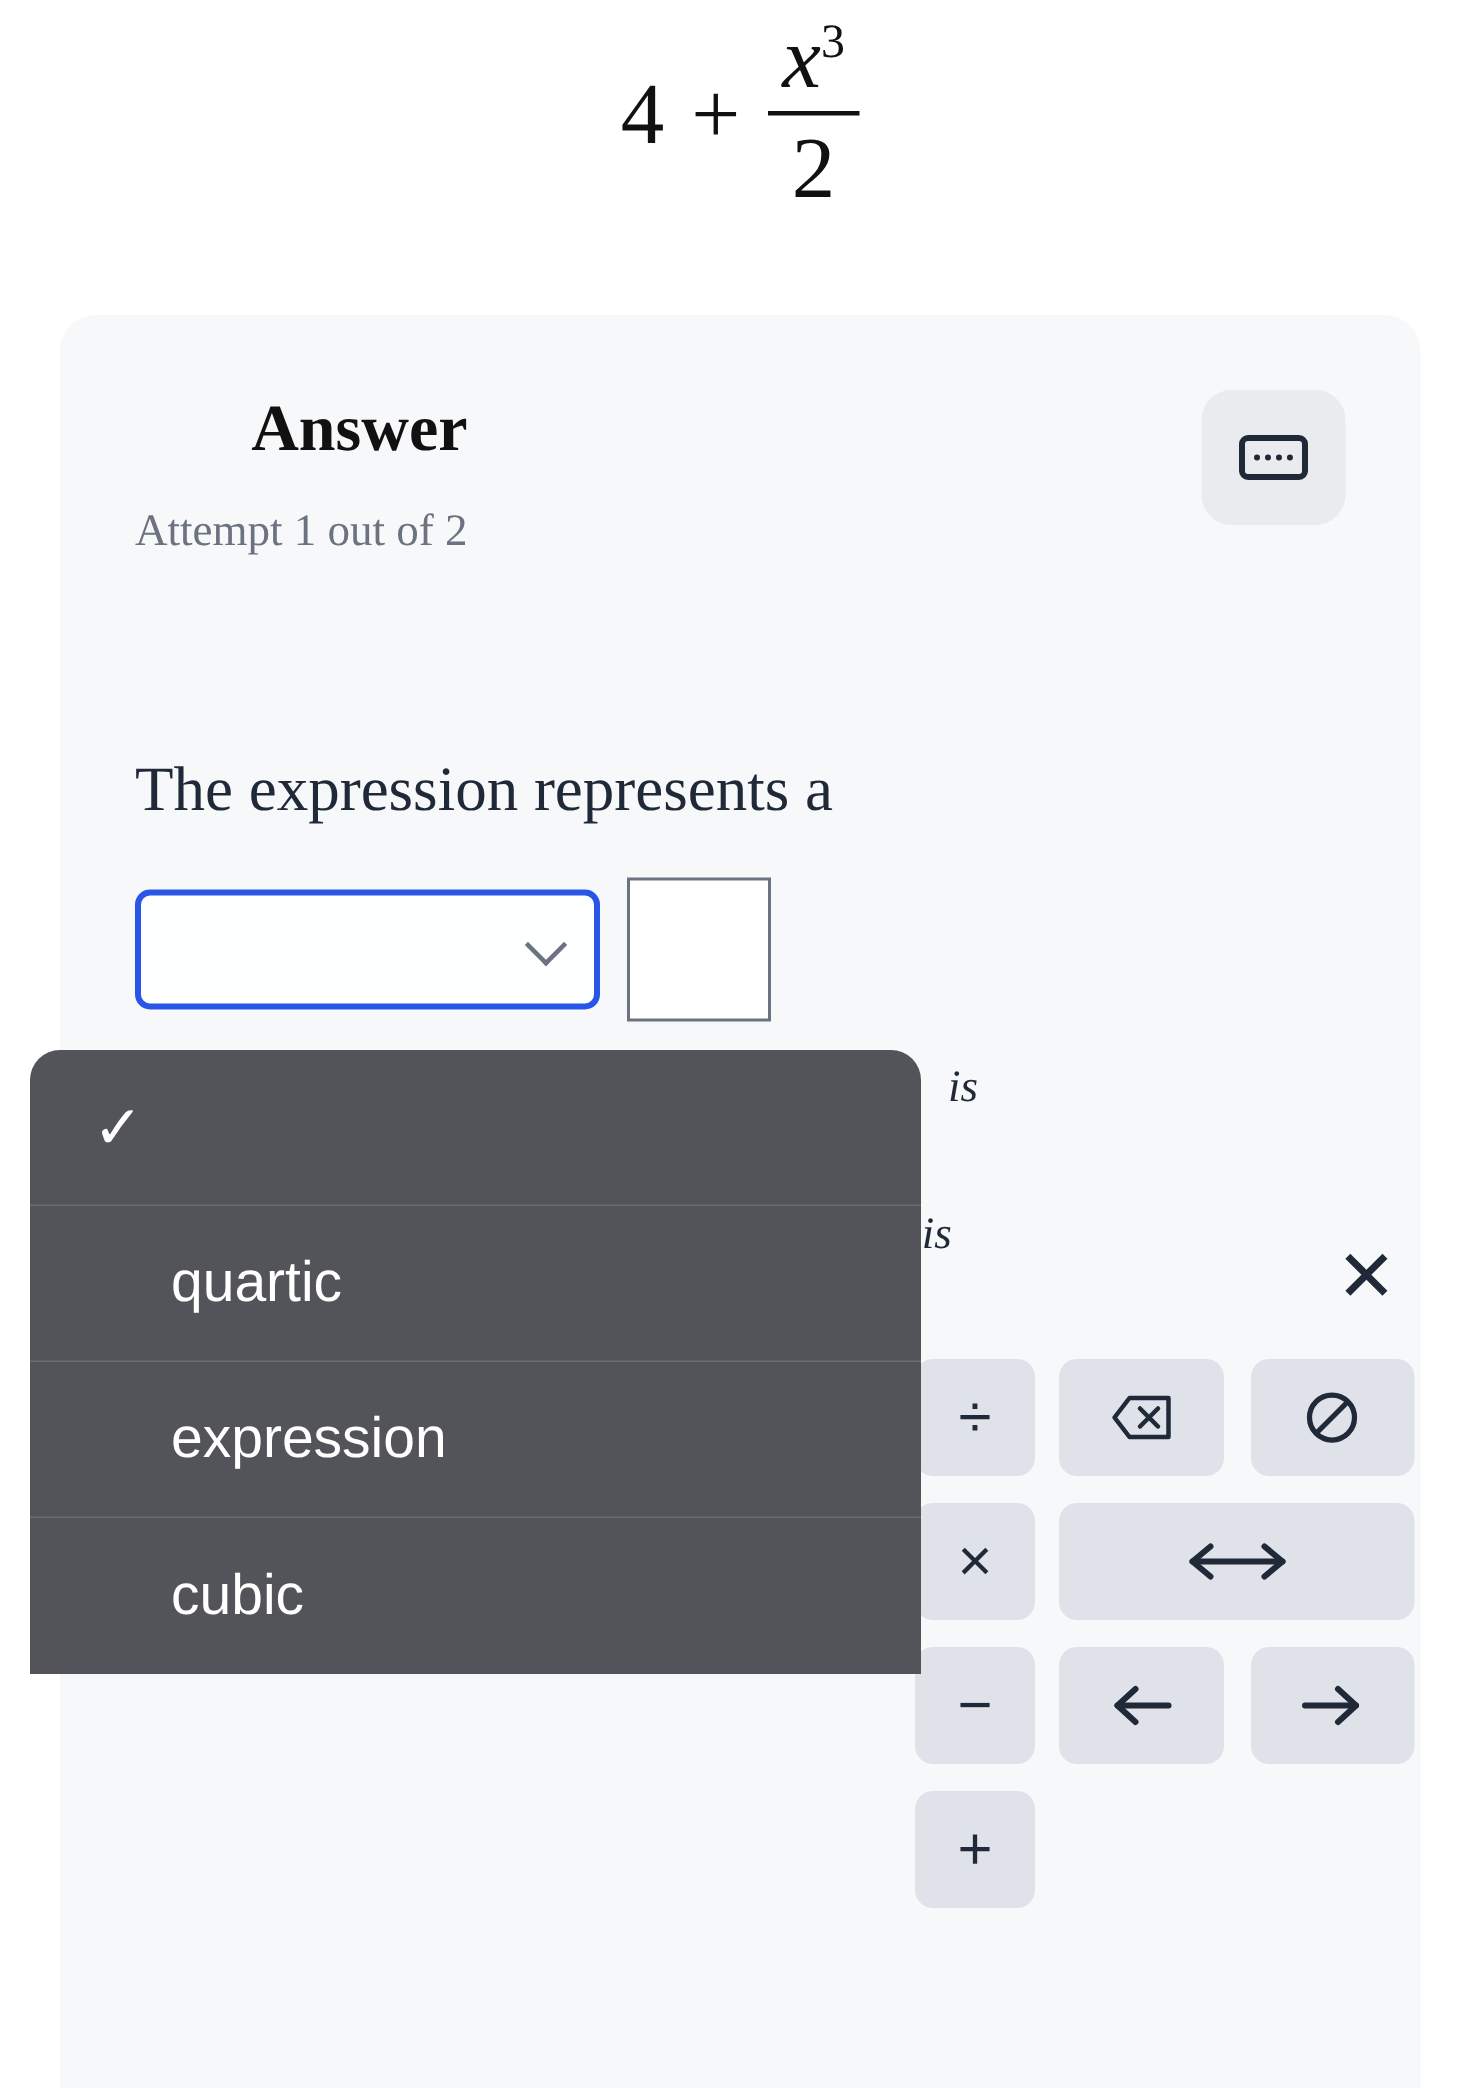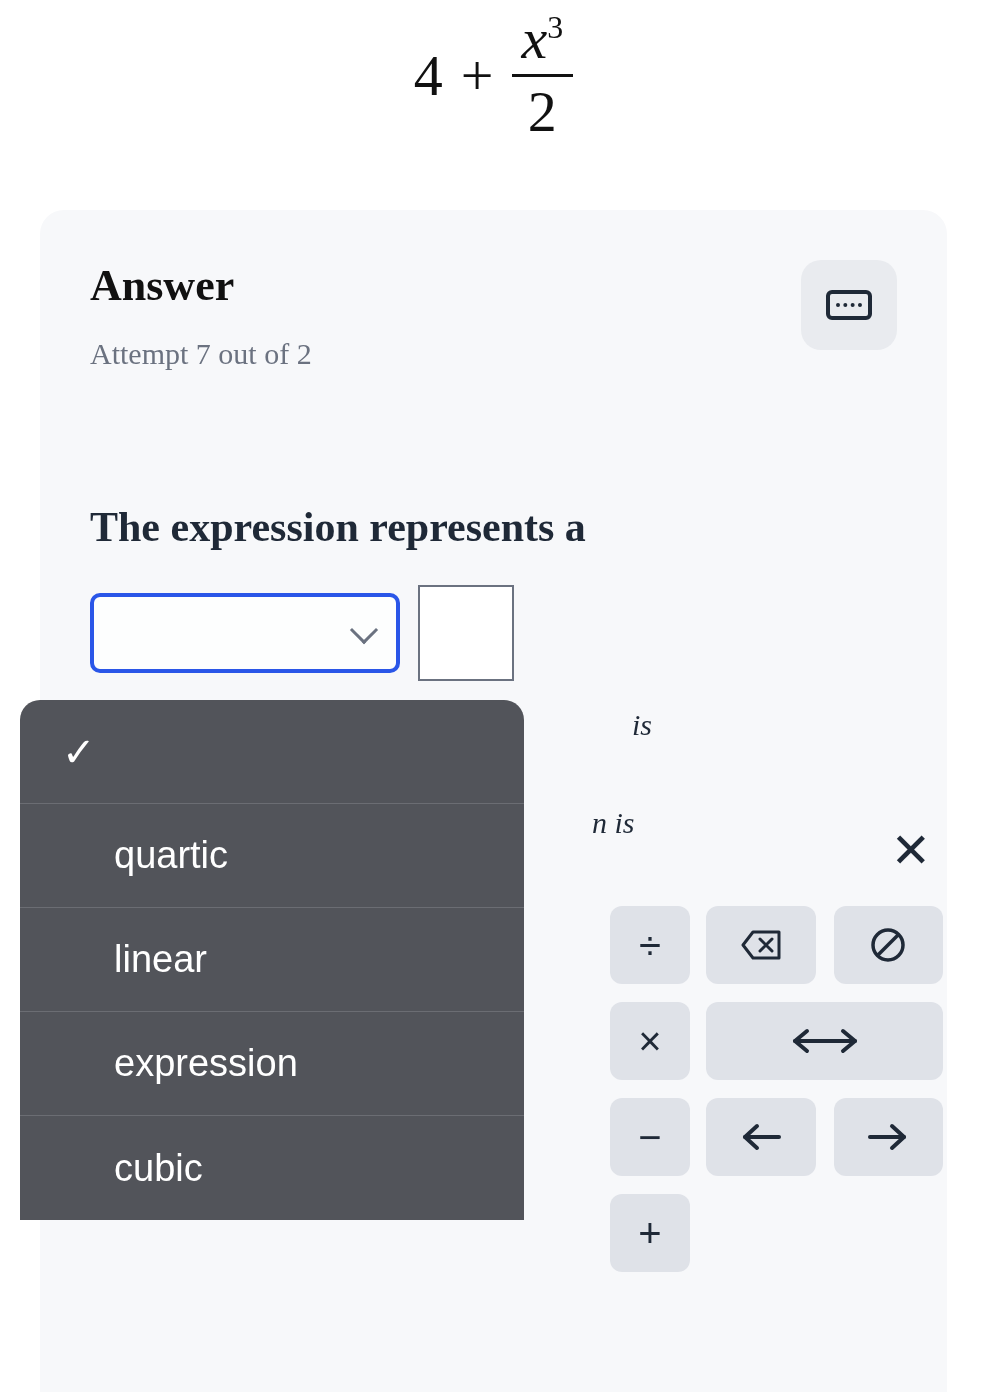--- a/index.html
+++ b/index.html
@@ -9,37 +9,37 @@
   
   .expr-wrap { text-align: center; padding-top: 10px; padding-bottom: 40px; font-size: 58px; color: #111; }
   .expr { display: inline-flex; align-items: center; gap: 18px; }
   .frac { display: inline-flex; flex-direction: column; line-height: 1; }
   .frac .num { padding: 0 10px 6px; }
   .frac .den { padding: 6px 10px 0; border-top: 3px solid #111; }
   .sup { font-size: 0.55em; vertical-align: super; }
 
   
   .card { position: absolute; left: 40px; right: 40px; top: 210px; bottom: 0; background: #f7f8fa; border-radius: 24px 24px 0 0; padding: 50px 50px 0 50px; }
-  .card-header { display: flex; align-items: flex-start; justify-content: space-between; }
+  .card-header { display: flex; align-items: flex-start; justify-content: space-between; text-align: right; }
   .answer-title { font-size: 44px; font-weight: 700; color: #111; }
   .attempt { font-size: 30px; color: #6b7280; margin-top: 26px; }
   .kbd-btn { width: 96px; height: 90px; border-radius: 20px; background: #e9ebef; display: flex; align-items: center; justify-content: center; }
   .kbd-icon-rect { width: 46px; height: 30px; border: 4px solid #1f2937; border-radius: 6px; position: relative; }
   .kbd-icon-rect::after { content: ""; position: absolute; left: 6px; right: 6px; top: 9px; height: 8px; border-top: 4px dotted #1f2937; }
 
   .sentence { margin-top: 110px; font-size: 42px; color: #1f2937; line-height: 2.2; }
-  .line { display: flex; flex-wrap: wrap; align-items: center; gap: 18px; margin-bottom: 12px; font-weight: bold; }
+  .line { display: flex; flex-wrap: wrap; align-items: center; gap: 18px; margin-bottom: 12px; }
 
   .select-box { width: 310px; height: 80px; border: 4px solid #2a56e8; border-radius: 10px; background: #fdfefe; display: flex; align-items: center; justify-content: flex-end; padding-right: 22px; }
   .chev { width: 20px; height: 20px; border-right: 3px solid #6b7280; border-bottom: 3px solid #6b7280; transform: rotate(45deg); margin-bottom: 6px; }
 
   .num-box { width: 96px; height: 96px; border: 2px solid #6b7280; background: #fff; display: inline-block; }
 
   
-  .dropdown { position: absolute; left: 20px; top: 700px; width: 504px; background: #52545a; border-radius: 20px 20px 0 0; overflow: hidden; z-index: 50; font-family: -apple-system, BlinkMacSystemFont, 'Segoe UI', Arial, sans-serif; }
+  .dropdown { position: absolute; left: 20px; top: 700px; width: 594px; background: #52545a; border-radius: 20px 20px 0 0; overflow: hidden; z-index: 50; font-family: -apple-system, BlinkMacSystemFont, 'Segoe UI', Arial, sans-serif; }
   .dd-item { height: 104px; display: flex; align-items: center; padding-left: 94px; font-size: 38px; color: #fff; border-bottom: 1px solid #6b6d73; position: relative; }
   .dd-item.selected::before { content: "✓"; position: absolute; left: 42px; font-size: 40px; color: #fff; }
   .dd-item.selected { padding-left: 94px; }
   .dd-item:last-child { border-bottom: none; }
 
   
   .keypad-top { position: absolute; right: 56px; top: 822px; font-size: 48px; font-weight: 300; color: #1f2937; z-index: 30; font-family: -apple-system, Arial, sans-serif; cursor: pointer; }
 
   .keypad { position: absolute; left: 610px; right: 44px; top: 906px; bottom: 12px; display: grid; grid-template-columns: 80px 1fr; gap: 16px; z-index: 20; }
   .ops-col { display: grid; grid-template-rows: repeat(4, 78px); gap: 18px; }
@@ -68,21 +68,21 @@
         </span>
         <span class="den">2</span>
       </span>
     </span>
   </div>
 
   <div class="card">
     <div class="card-header">
       <div>
         <div class="answer-title">Answer</div>
-        <div class="attempt">Attempt 7 out of 2</div>
+        <div class="attempt">Attempt 1 out of 2</div>
       </div>
       <div class="kbd-btn">
         <div class="kbd-icon-rect"></div>
       </div>
     </div>
 
     <div class="sentence">
       <div class="line">
         <span>The expression represents a</span>
       </div>
@@ -144,18 +144,17 @@
             <path d="M26 4 L38 15 L26 26" fill="none" stroke="#1f2937" stroke-width="4" stroke-linecap="round" stroke-linejoin="round"></path>
           </svg>
         </div>
       </div>
     </div>
   </div>
 
   <div class="dropdown">
     <div class="dd-item selected"></div>
     <div class="dd-item">quartic</div>
-    <div class="dd-item">linear</div>
     <div class="dd-item">expression</div>
     <div class="dd-item">cubic</div>
   </div>
 
 </div>
 
 </body></html>

